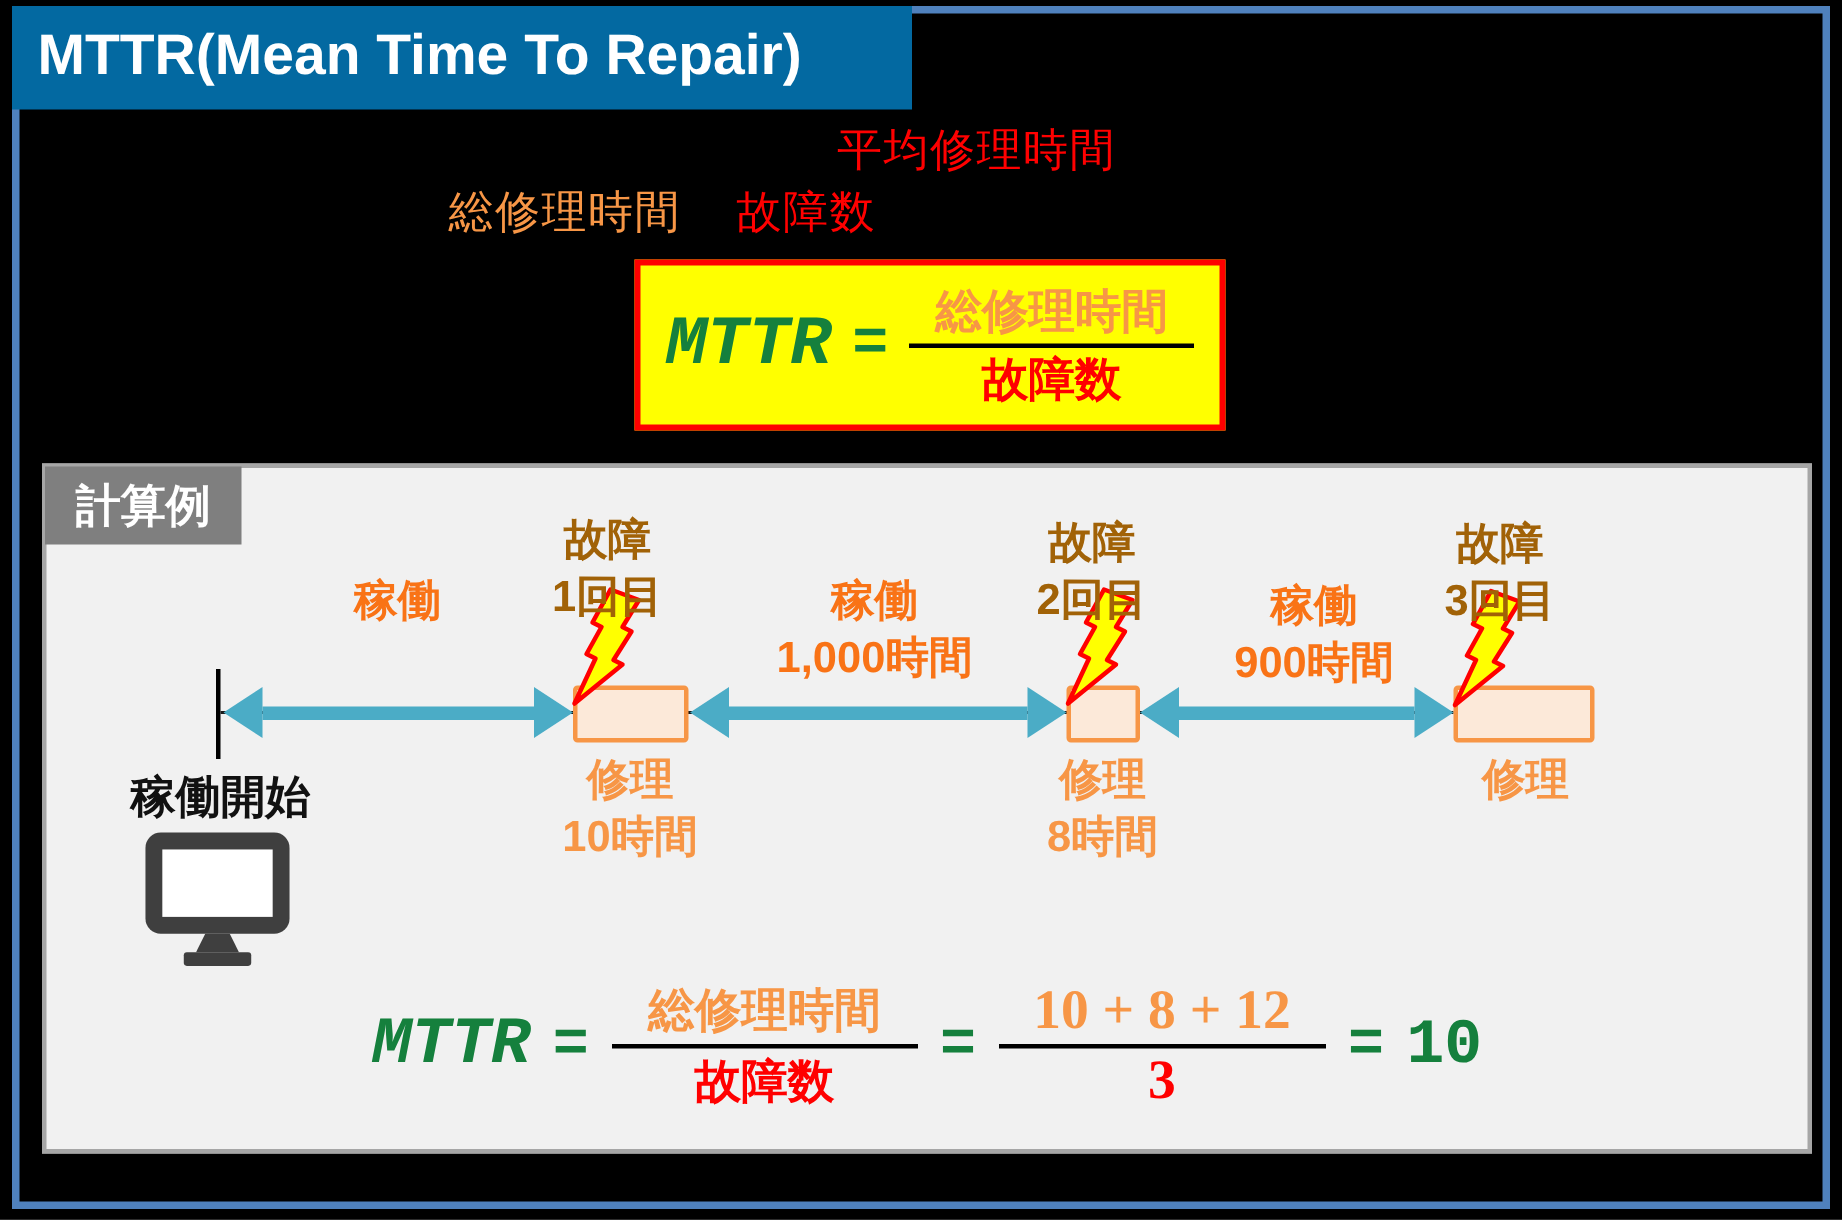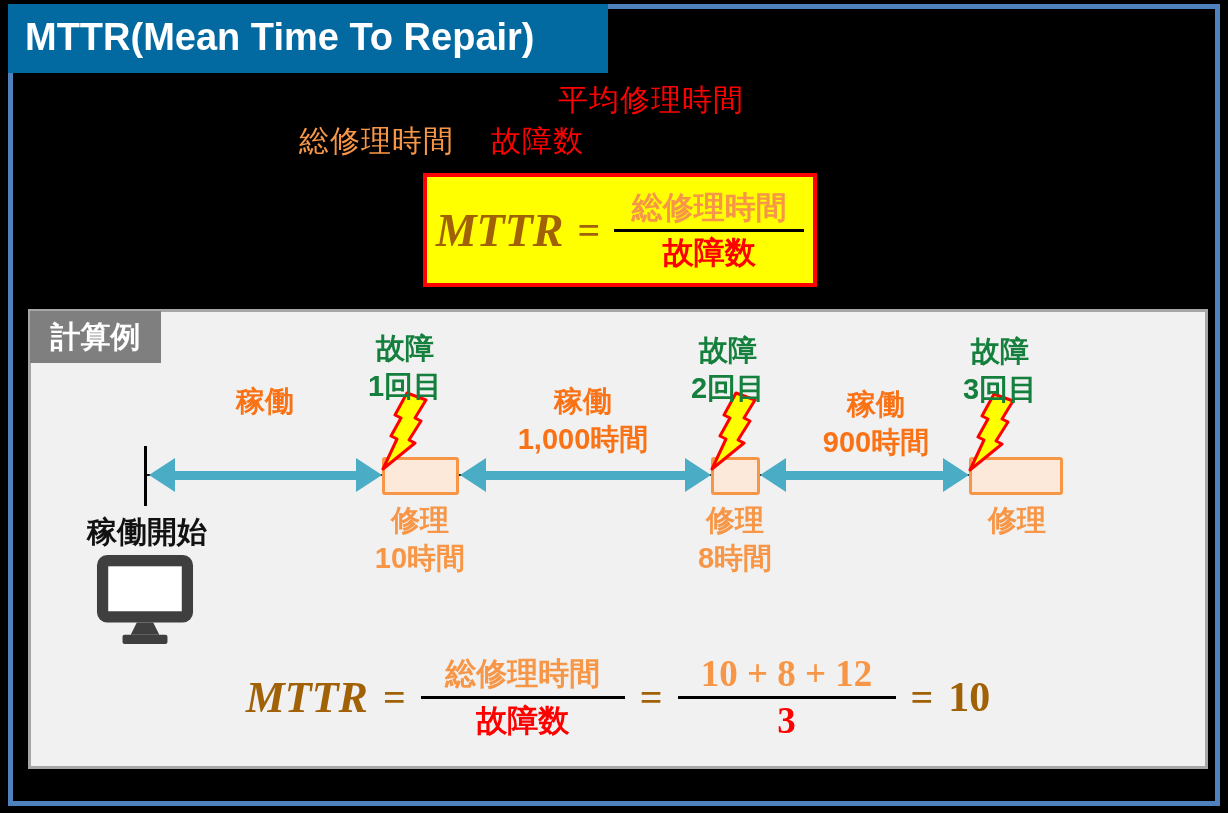--- a/index.html
+++ b/index.html
@@ -26,21 +26,21 @@
   .frag-avg  { left:558px; top:80px;  color:#FF0000; }
   .frag-tot  { left:299px; top:121px; color:#F79646; }
   .frag-fail { left:491px; top:121px; color:#FF0000; }
 
   
   .formula-box {
     left:423px; top:173px; width:394px; height:114px;
     background:#FFFF00; border:4px solid #FF0000;
     display:flex; align-items:center; justify-content:center; gap:14px;
   }
-  .math-serif { font-family:Liberation Serif, serif; font-weight:bold; color:#a16207; }
+  .math-serif { font-family:Liberation Mono, monospace; font-weight:bold; color:#15803d; }
   .fb-lhs { font-size:46px; font-style:italic; }
   .fb-eq  { font-size:40px; }
   .frac { display:flex; flex-direction:column; align-items:center; }
   .fb-num { color:#F79646; font-size:31px; font-weight:bold; line-height:42px; white-space:nowrap; }
   .fb-bar { width:190px; height:3px; background:#000; }
   .fb-den { color:#FF0000; font-size:31px; font-weight:bold; line-height:42px; white-space:nowrap; }
 
   
   .panel { left:28px; top:309px; width:1180px; height:460px; background:#F1F1F1; border:3px solid #A6A6A6; }
   .section-label {
@@ -67,21 +67,21 @@
   #rbox3 { left:969px; width:94px; }
 
   .bolt { width:48px; height:80px; }
   #bolt1 { left:380px; top:391px; }
   #bolt2 { left:709px; top:391px; }
   #bolt3 { left:967px; top:392px; }
 
   
   .lbl { text-align:center; font-weight:bold; font-size:29px; line-height:38px; white-space:nowrap; }
   .teal   { color:#f97316; }
-  .redtx  { color:#15803d; }
+  .redtx  { color:#a16207;margin-top:12px; }
   .orgtx  { color:#F79646; }
   .blktx  { color:#111111; }
   #op1 { left:155px; top:382px; width:220px; }
   #op2 { left:473px; top:382px; width:220px; }
   #op3 { left:766px; top:385px; width:220px; }
   #fail1 { left:335px; top:329px; width:140px; }
   #fail2 { left:658px; top:331px; width:140px; }
   #fail3 { left:930px; top:332px; width:140px; }
   #rep1 { left:330px; top:501px; width:180px; }
   #rep2 { left:645px; top:501px; width:180px; }

